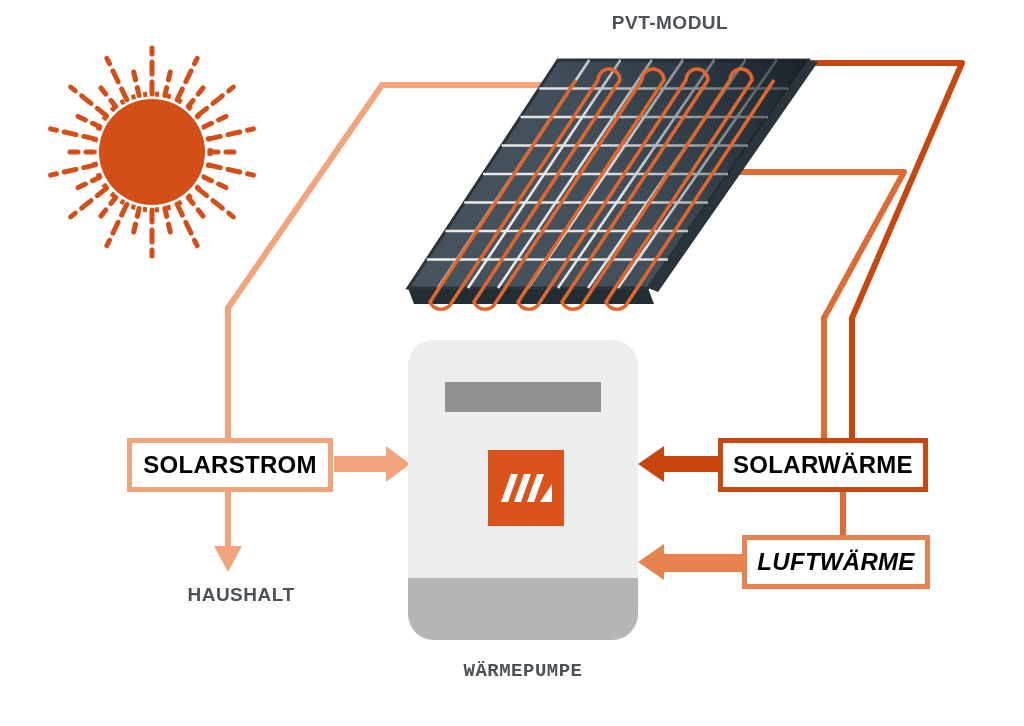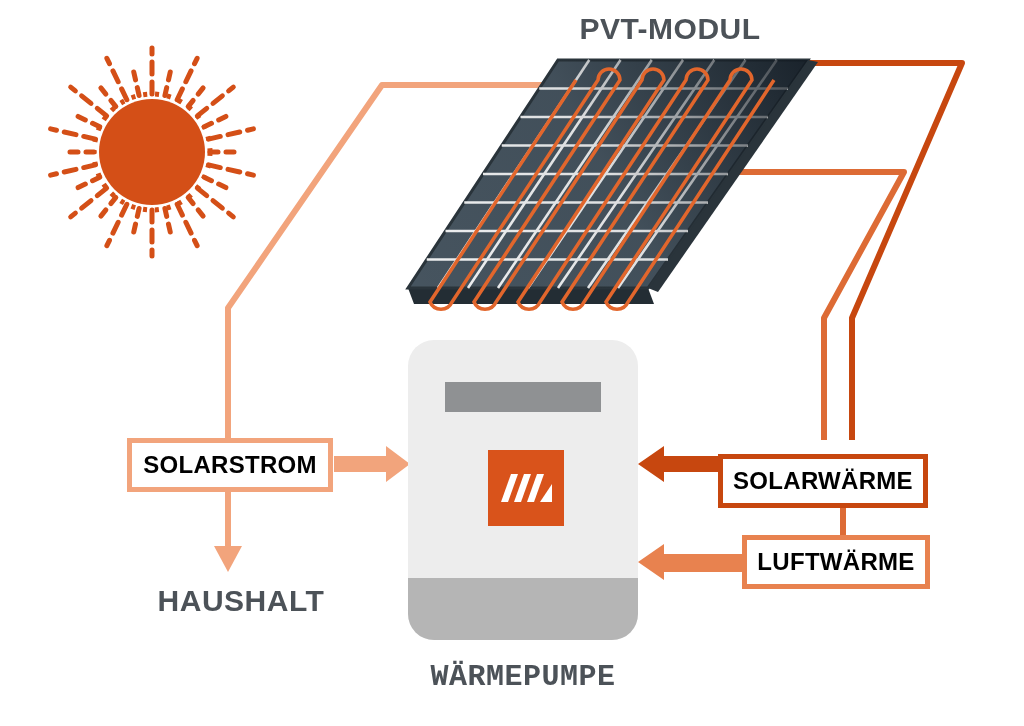--- a/index.html
+++ b/index.html
@@ -2,31 +2,31 @@
 <html><head>
 <meta charset="utf-8">
 <style>
   html,body{margin:0;padding:0;}
   body{
     width:1024px;height:726px;position:relative;background:#ffffff;
     font-family:"Liberation Sans",sans-serif;overflow:hidden;
   }
   svg.canvas{position:absolute;left:0;top:0;}
   .lbl{
-    position:absolute;font-weight:bold;color:#4c5258;font-size:30px;
+    position:absolute;font-weight:bold;color:#4c5258;font-size:19px;
     letter-spacing:.5px;text-align:center;
   }
   .nodebox{
     position:absolute;background:#ffffff;box-sizing:border-box;
     display:flex;align-items:center;justify-content:center;
     font-weight:bold;color:#000000;font-size:24px;letter-spacing:.3px;
   }
   #box-solarstrom{left:127px;top:438px;width:206px;height:54px;border:5px solid #f2a47c;}
-  #box-solarwaerme{left:718px;top:438px;width:210px;height:54px;border:5px solid #c7470f;margin-top:16px;}
-  #box-luftwaerme{left:742px;top:535px;width:188px;height:54px;border:5px solid #e8824f;}
+  #box-solarwaerme{left:718px;top:438px;width:210px;height:54px;border:5px solid #c7470f;}
+  #box-luftwaerme{left:742px;top:535px;width:188px;height:54px;border:5px solid #e8824f;font-style:italic;}
   #pump{
     position:absolute;left:408px;top:340px;width:230px;height:300px;
     background:#ededed;border-radius:26px;
   }
   #pump .vent{position:absolute;left:37px;top:42px;width:156px;height:30px;background:#8f9193;}
   #pump .logo{position:absolute;left:80px;top:110px;width:76px;height:76px;background:#d9531b;}
   #pump .base{position:absolute;left:0;bottom:0;width:100%;height:62px;background:#b5b5b5;border-radius:0 0 26px 26px;}
   #lbl-pvt{left:545px;top:12px;width:250px;}
   #lbl-haushalt{left:141px;top:584px;width:200px;}
   #lbl-waermepumpe{left:398px;top:660px;width:250px;font-family:Liberation Mono, monospace;}

